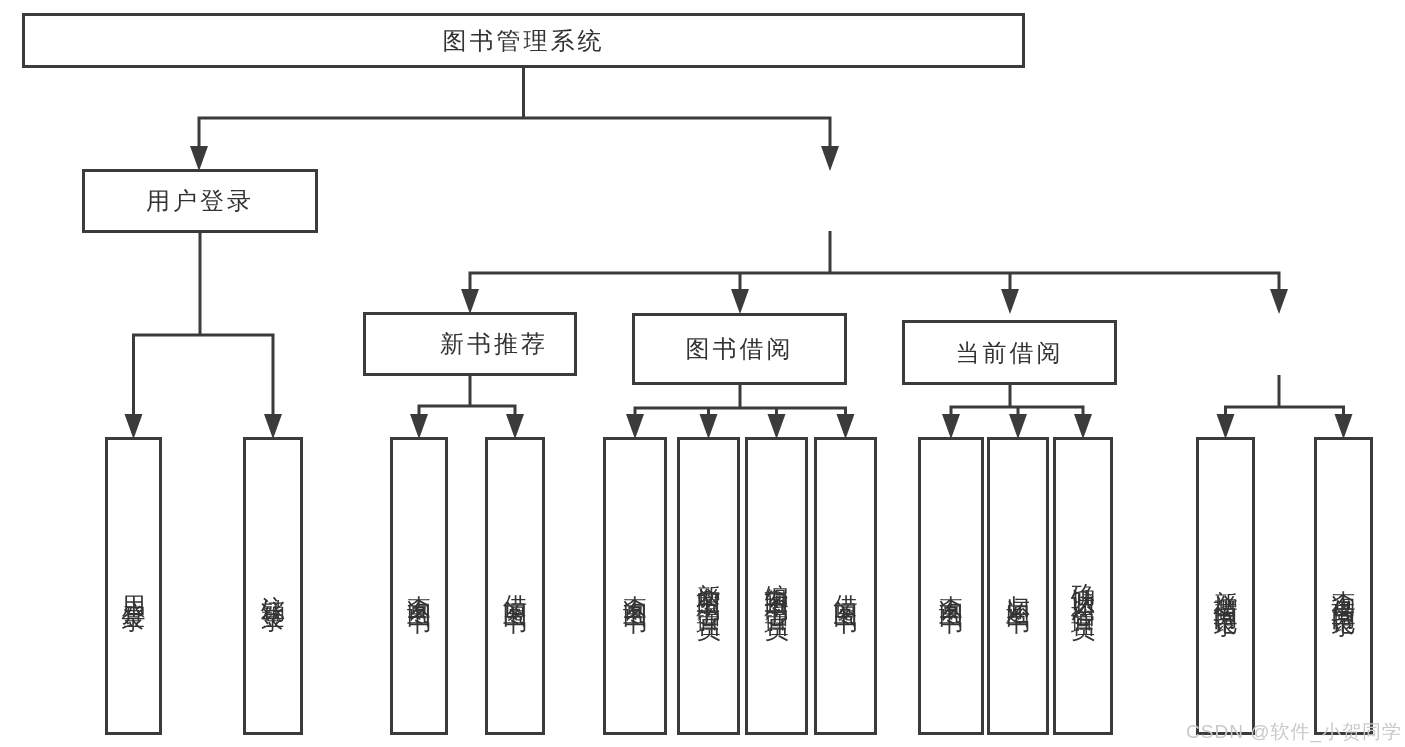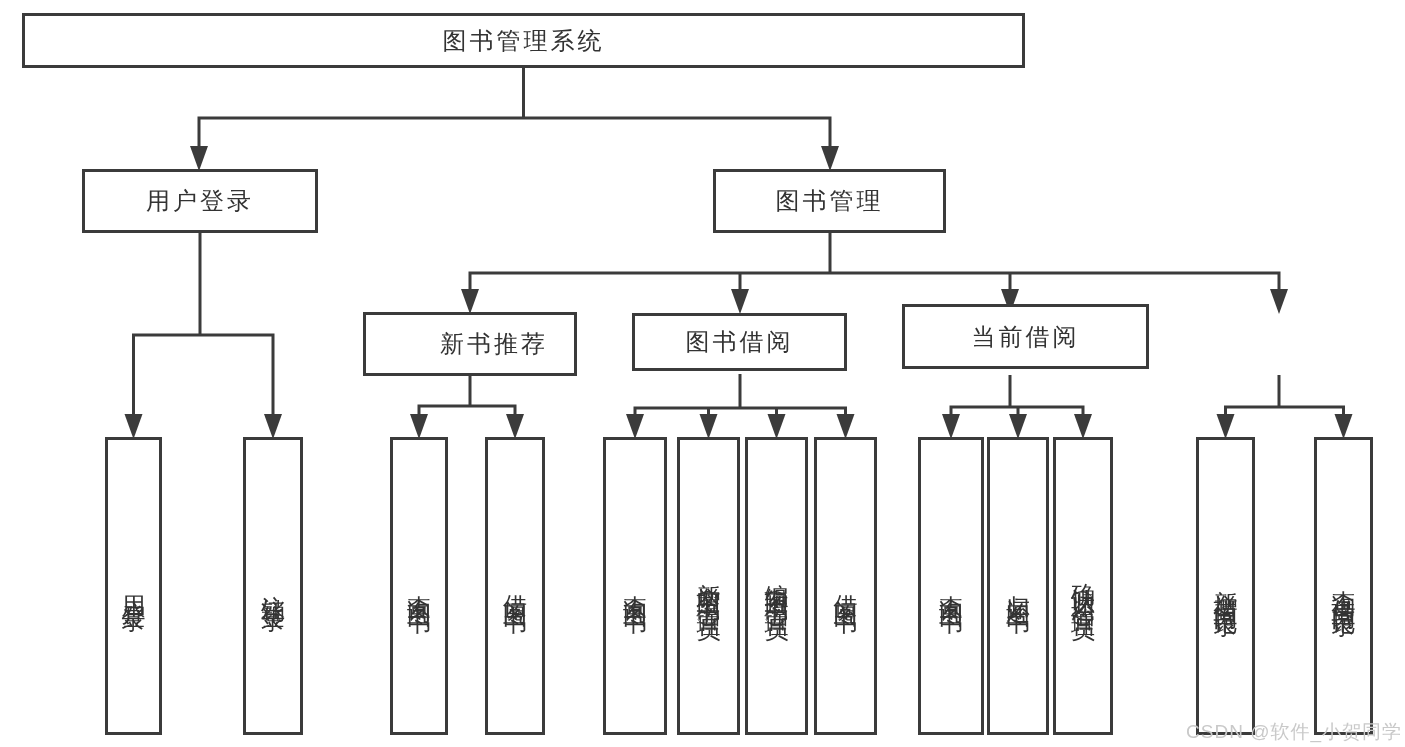--- a/index.html
+++ b/index.html
@@ -110,31 +110,28 @@
     </g>
   </svg>
 
   <div class="node hbox" style="left:22px; top:13px; width:1003px; height:55px;">
     <span>图书管理系统</span>
   </div>
 
   <div class="node hbox" style="left:82px; top:169px; width:236px; height:64px;">
     <span>用户登录</span>
   </div>
-  <div class="node hbox" style="left:713px; top:169px; width:233px; height:64px;">
-    <span>图书管理</span>
-  </div>
 
   <div class="node hbox" style="left:363px; top:312px; width:214px; height:64px;padding-left:48px;">
     <span>新书推荐</span>
   </div>
-  <div class="node hbox" style="left:632px; top:313px; width:215px; height:58px;">
+  <div class="node hbox" style="left:632px; top:313px; width:215px; height:72px;">
     <span>图书借阅</span>
   </div>
-  <div class="node hbox" style="left:902px; top:304px; width:247px; height:65px;font-family:Liberation Serif, serif;">
+  <div class="node hbox" style="left:902px; top:320px; width:215px; height:65px;font-family:Liberation Serif, serif;">
     <span>当前借阅</span>
   </div>
 
   <div class="node vbox" style="left:105px; top:437px; width:57px; height:298px;">
     <span>用户登录</span>
   </div>
   <div class="node vbox" style="left:243px; top:437px; width:60px; height:298px;">
     <span>注销登录</span>
   </div>
 

